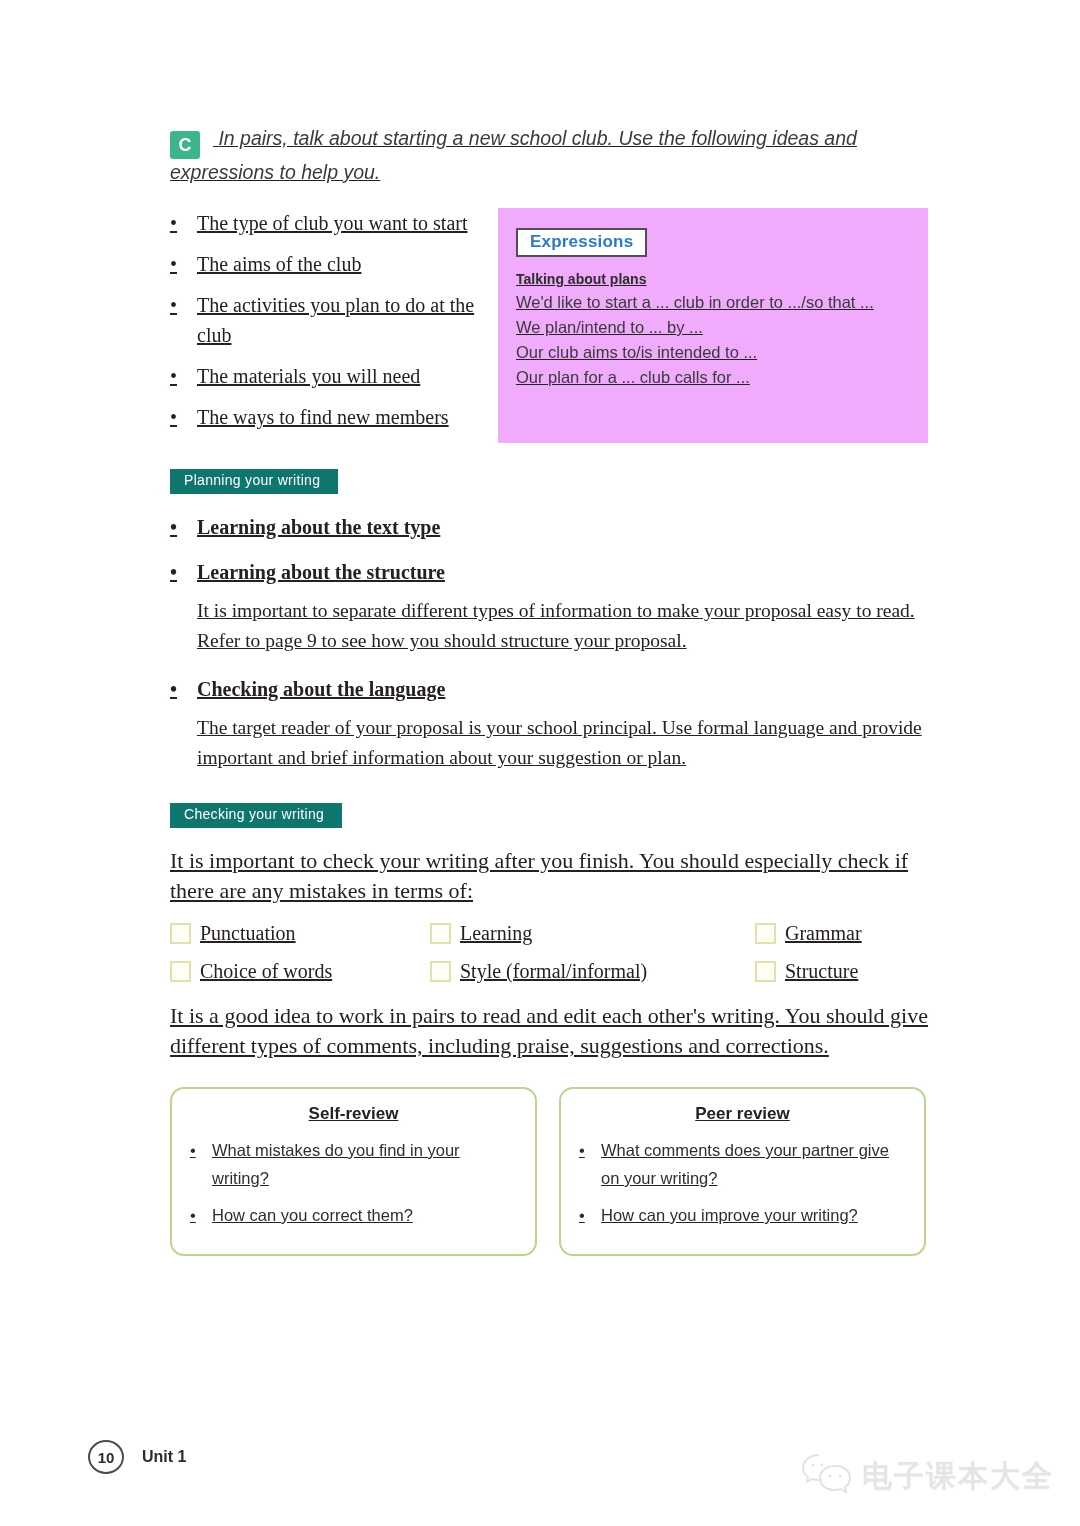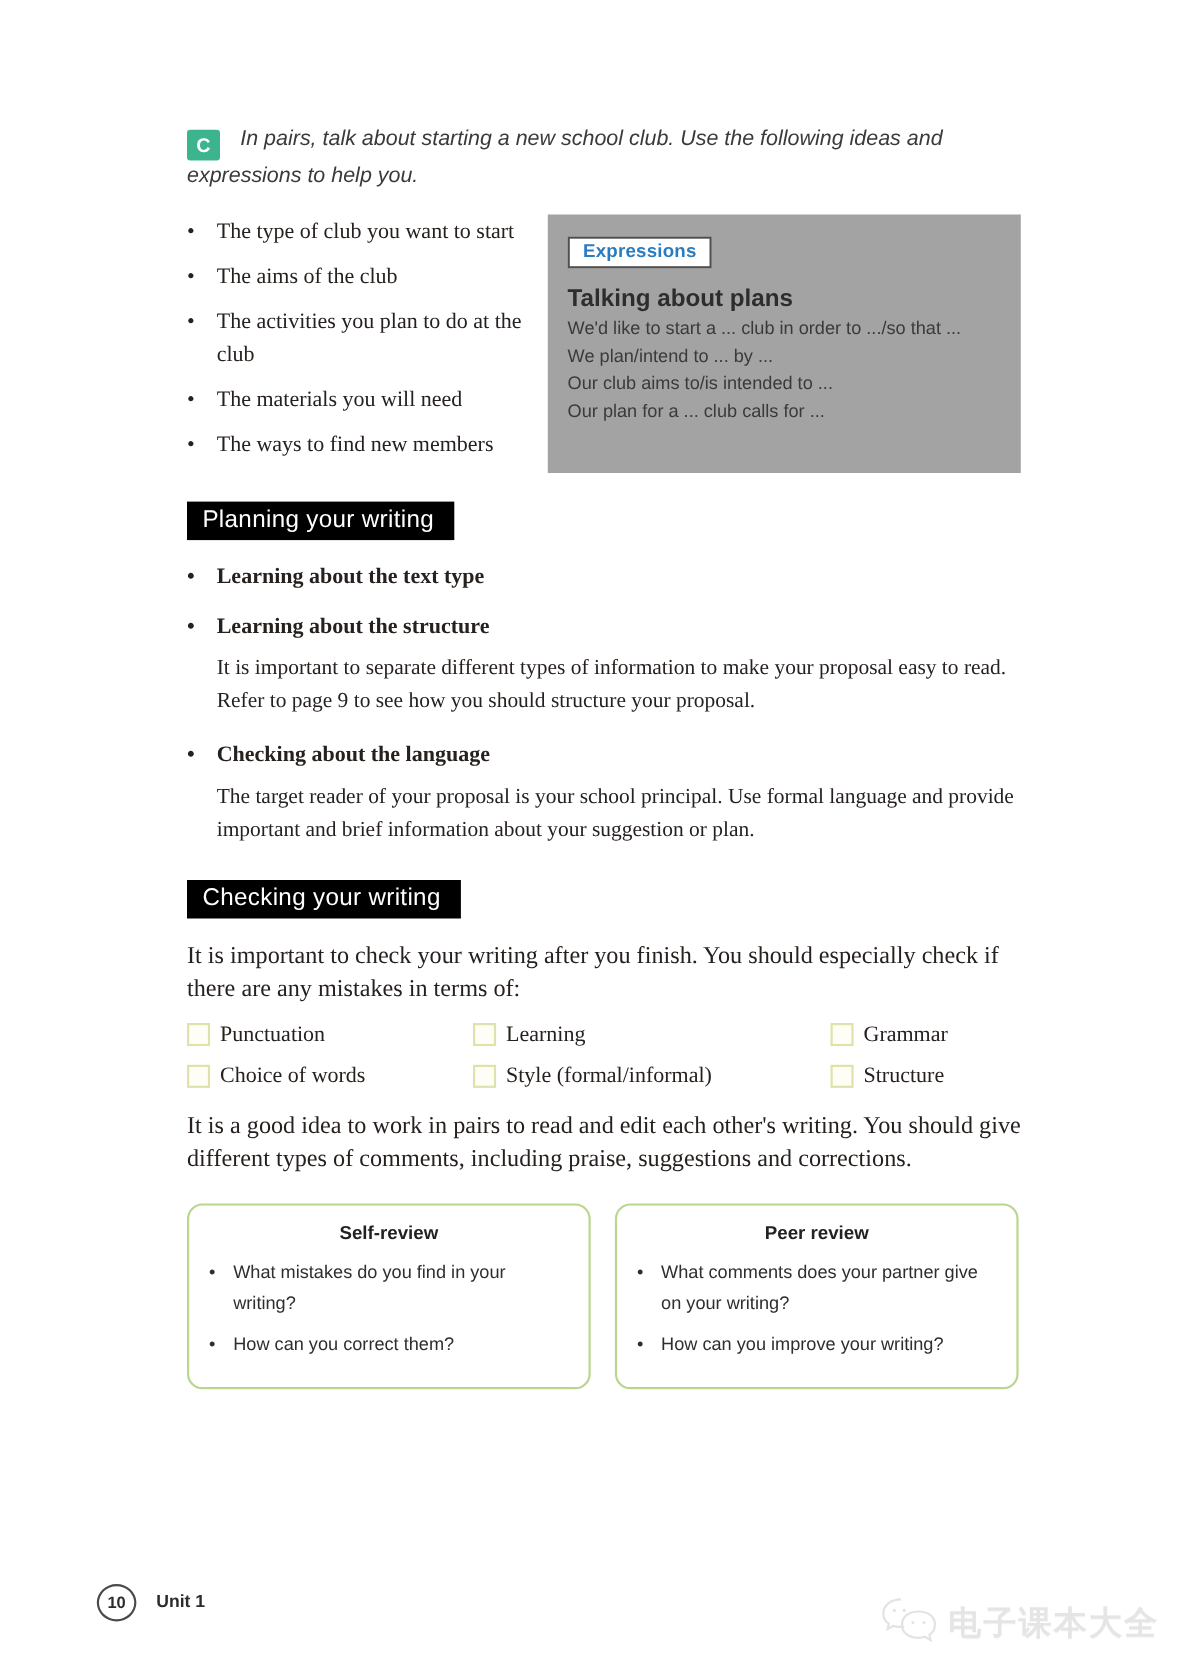--- a/index.html
+++ b/index.html
@@ -1,51 +1,51 @@
 <!DOCTYPE html>
 <html><head>
 <meta charset="utf-8">
 <style>
   * { margin:0; padding:0; box-sizing:border-box; }
   body { background:#fff; }
   .page {
     position:relative; width:1080px; height:1526px; background:#ffffff;
     font-family:"Liberation Serif", serif; color:#26211e; overflow:hidden;
   }
-  .content { position:absolute; left:170px; top:0; width:762px; }
+  .content { position:absolute; left:170px; top:12px; width:762px;text-decoration:underline; }
 
   
   .instr { font-family:"Liberation Sans", sans-serif; font-style:italic; font-size:19.5px; line-height:27px; color:#3a3a3a; }
   .badge {
     display:inline-block; width:30px; height:28px; margin-right:13px; border-radius:3px;
     background:#3cb58e; color:#fff; font-style:normal; font-weight:bold;
     font-family:"Liberation Sans", sans-serif; font-size:18px; text-align:center; line-height:28px;
     vertical-align:-6px;
   }
   .sec-c { padding-top:113px; }
   .sec-d { margin-top:40px; }
 
   
   .two-col { display:flex; margin-top:22px; }
   .ideas { width:328px; }
   .idea { display:flex; font-size:20px; line-height:30px; margin-bottom:11px; }
   .dot { width:27px; flex:0 0 27px; }
-  .expr-box { width:430px; background:#a3a3a3; padding:20px 18px 18px 18px; }
+  .expr-box { width:430px; background:#f0abfc; padding:20px 18px 18px 18px; }
   .expr-title {
     display:inline-block; border:2px solid #4f4f4f; background:#fff; padding:2px 12px 3px;
     font-family:"Liberation Sans", sans-serif; font-weight:bold; font-size:17px; color:#2a7cc0;
     margin-bottom:14px; letter-spacing:0.2px;
   }
-  .expr-sub { font-family:"Liberation Sans", sans-serif; font-weight:bold; font-size:22px; color:#2d2d2d; margin-bottom:3px; }
+  .expr-sub { font-family:"Liberation Sans", sans-serif; font-weight:bold; font-size:14px; color:#2d2d2d; margin-bottom:3px; }
   .expr-line { font-family:"Liberation Sans", sans-serif; font-size:16.5px; line-height:25px; color:#3a3a3a; }
 
   
   .banner {
-    display:inline-block; background:#000000; color:#fff;
-    font-family:"Liberation Sans", sans-serif; font-size:22px; padding:3px 18px 6px 14px; letter-spacing:0.3px;
+    display:inline-block; background:#0f766e; color:#fff;
+    font-family:"Liberation Sans", sans-serif; font-size:14px; padding:3px 18px 6px 14px; letter-spacing:0.3px;
   }
   .banner-planning { margin-top:26px; }
   .banner-checking { margin-top:30px; }
 
   
   .learn-item { margin-top:22px; }
   .learn-title { display:flex; font-size:20px; font-weight:bold; }
   .learn-body { margin-left:27px; margin-top:12px; font-size:19.5px; line-height:30px; width:730px; }
 
   .para { margin-top:18px; font-size:22px; line-height:30px; width:762px; }

